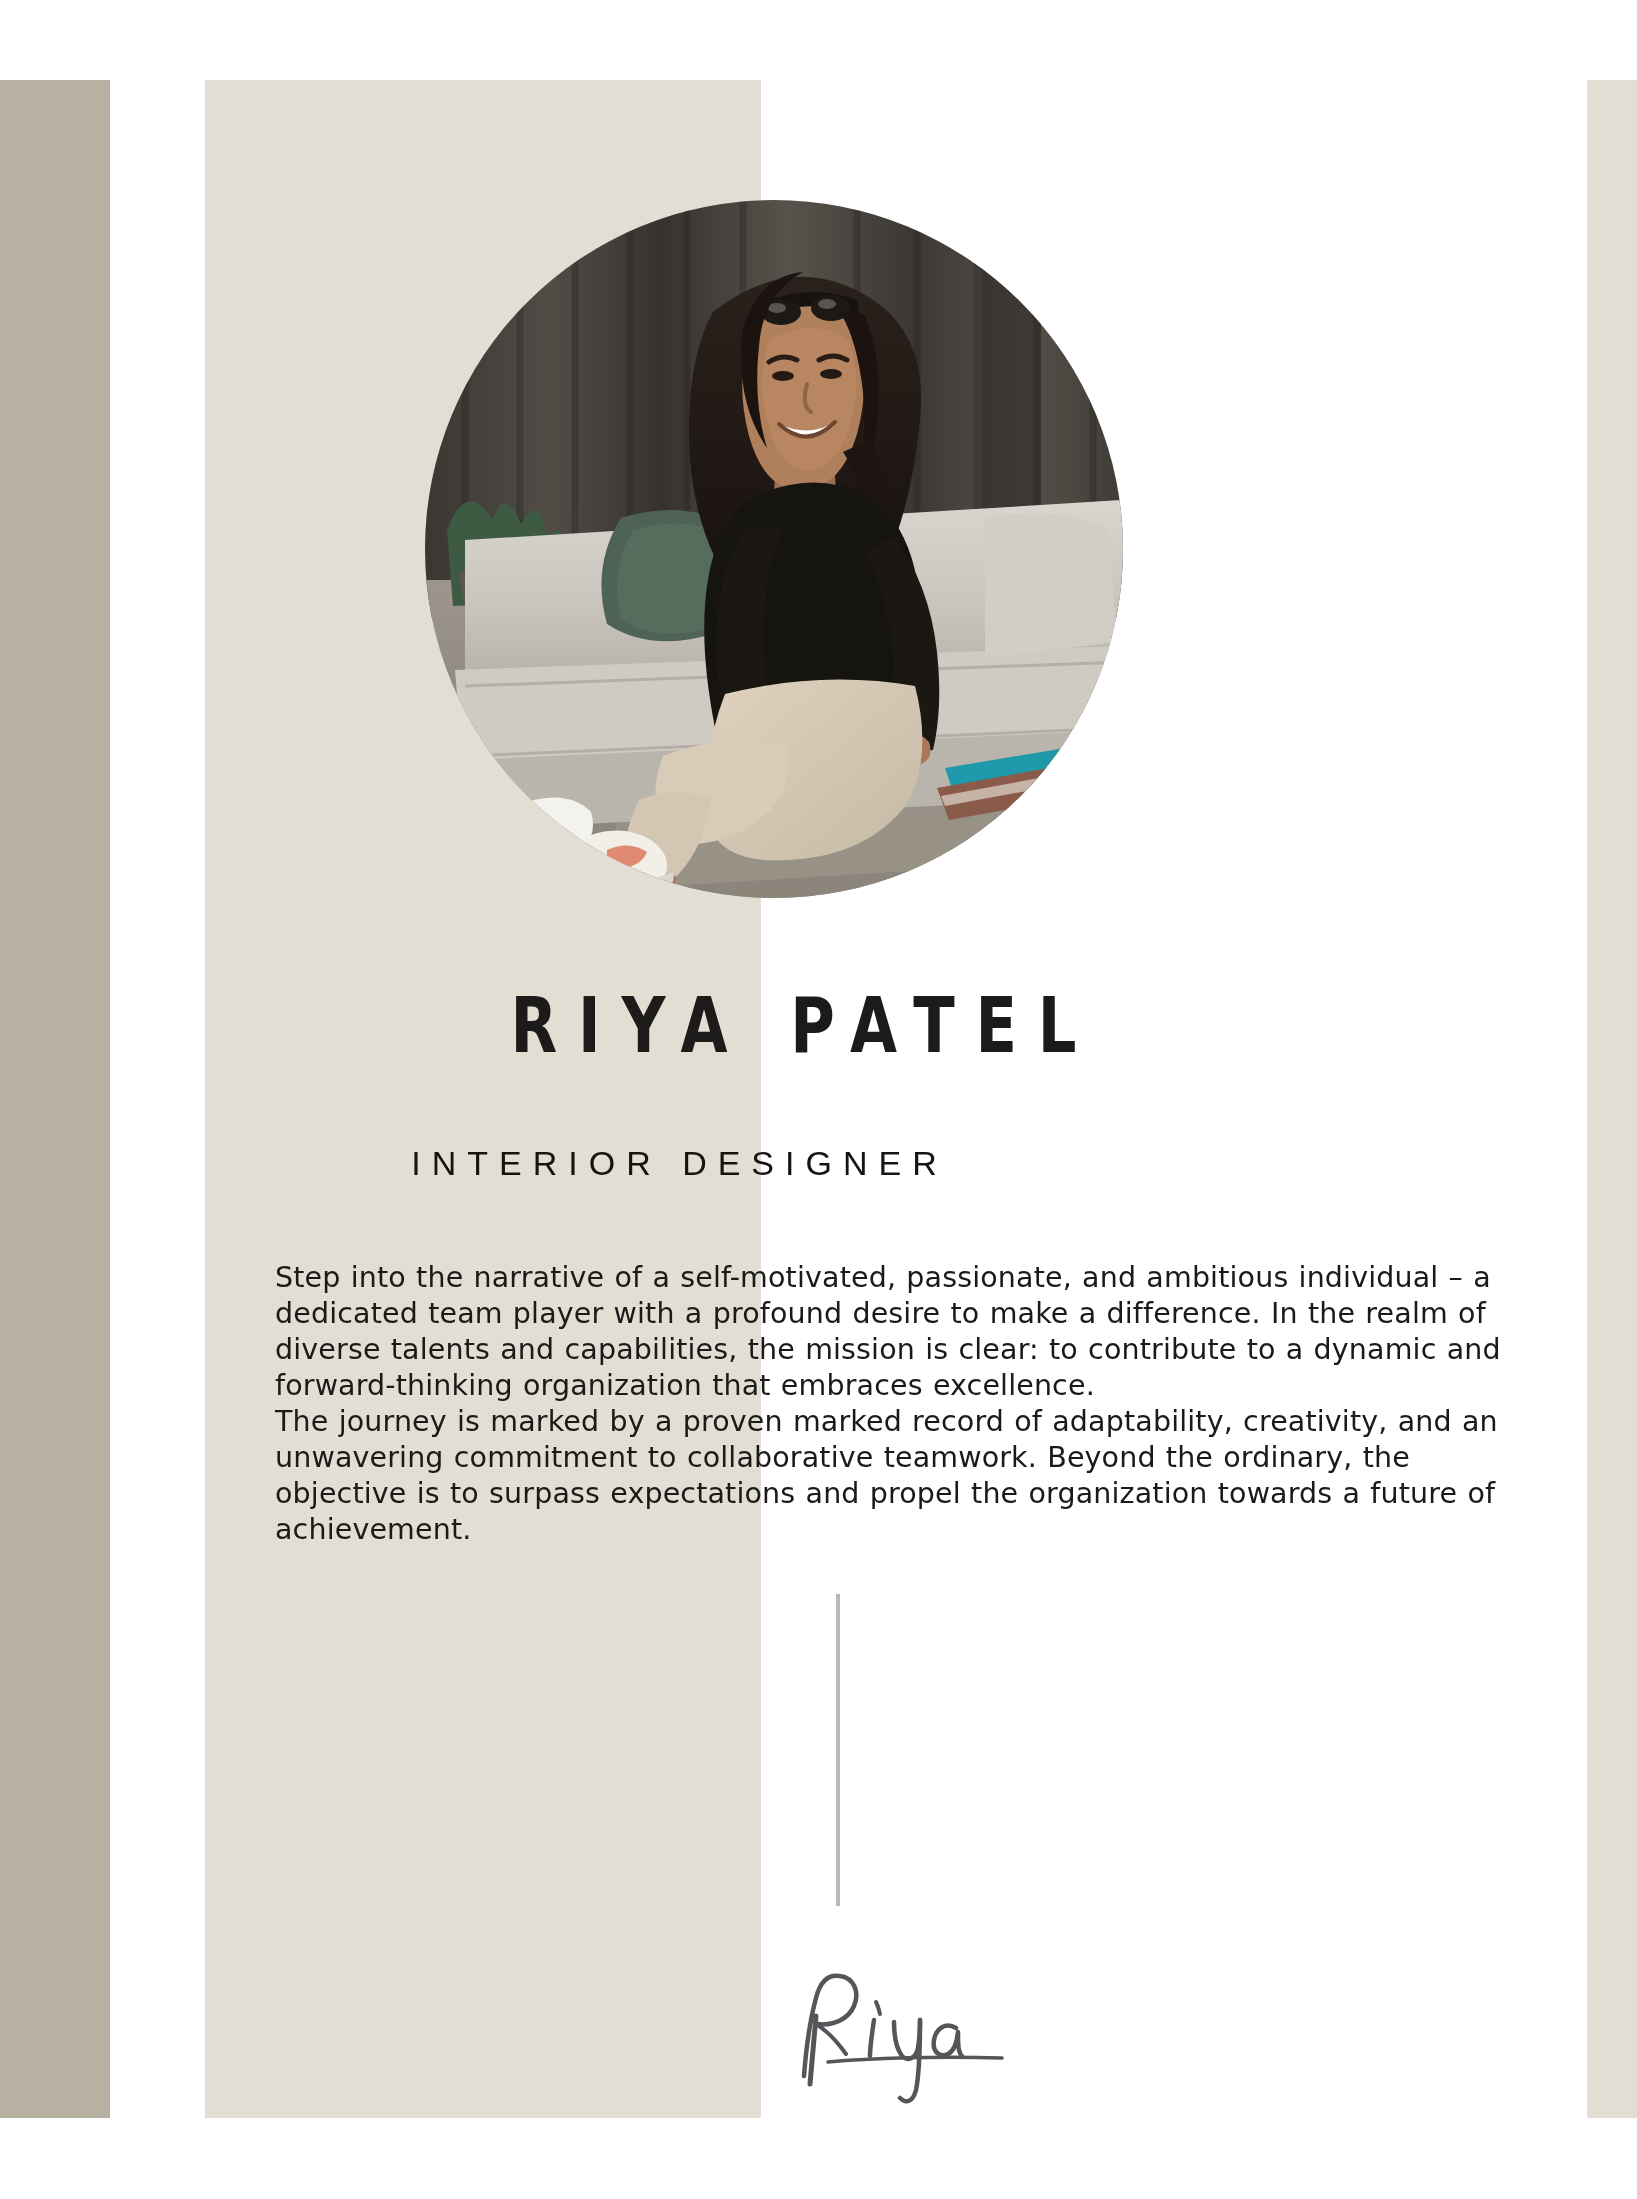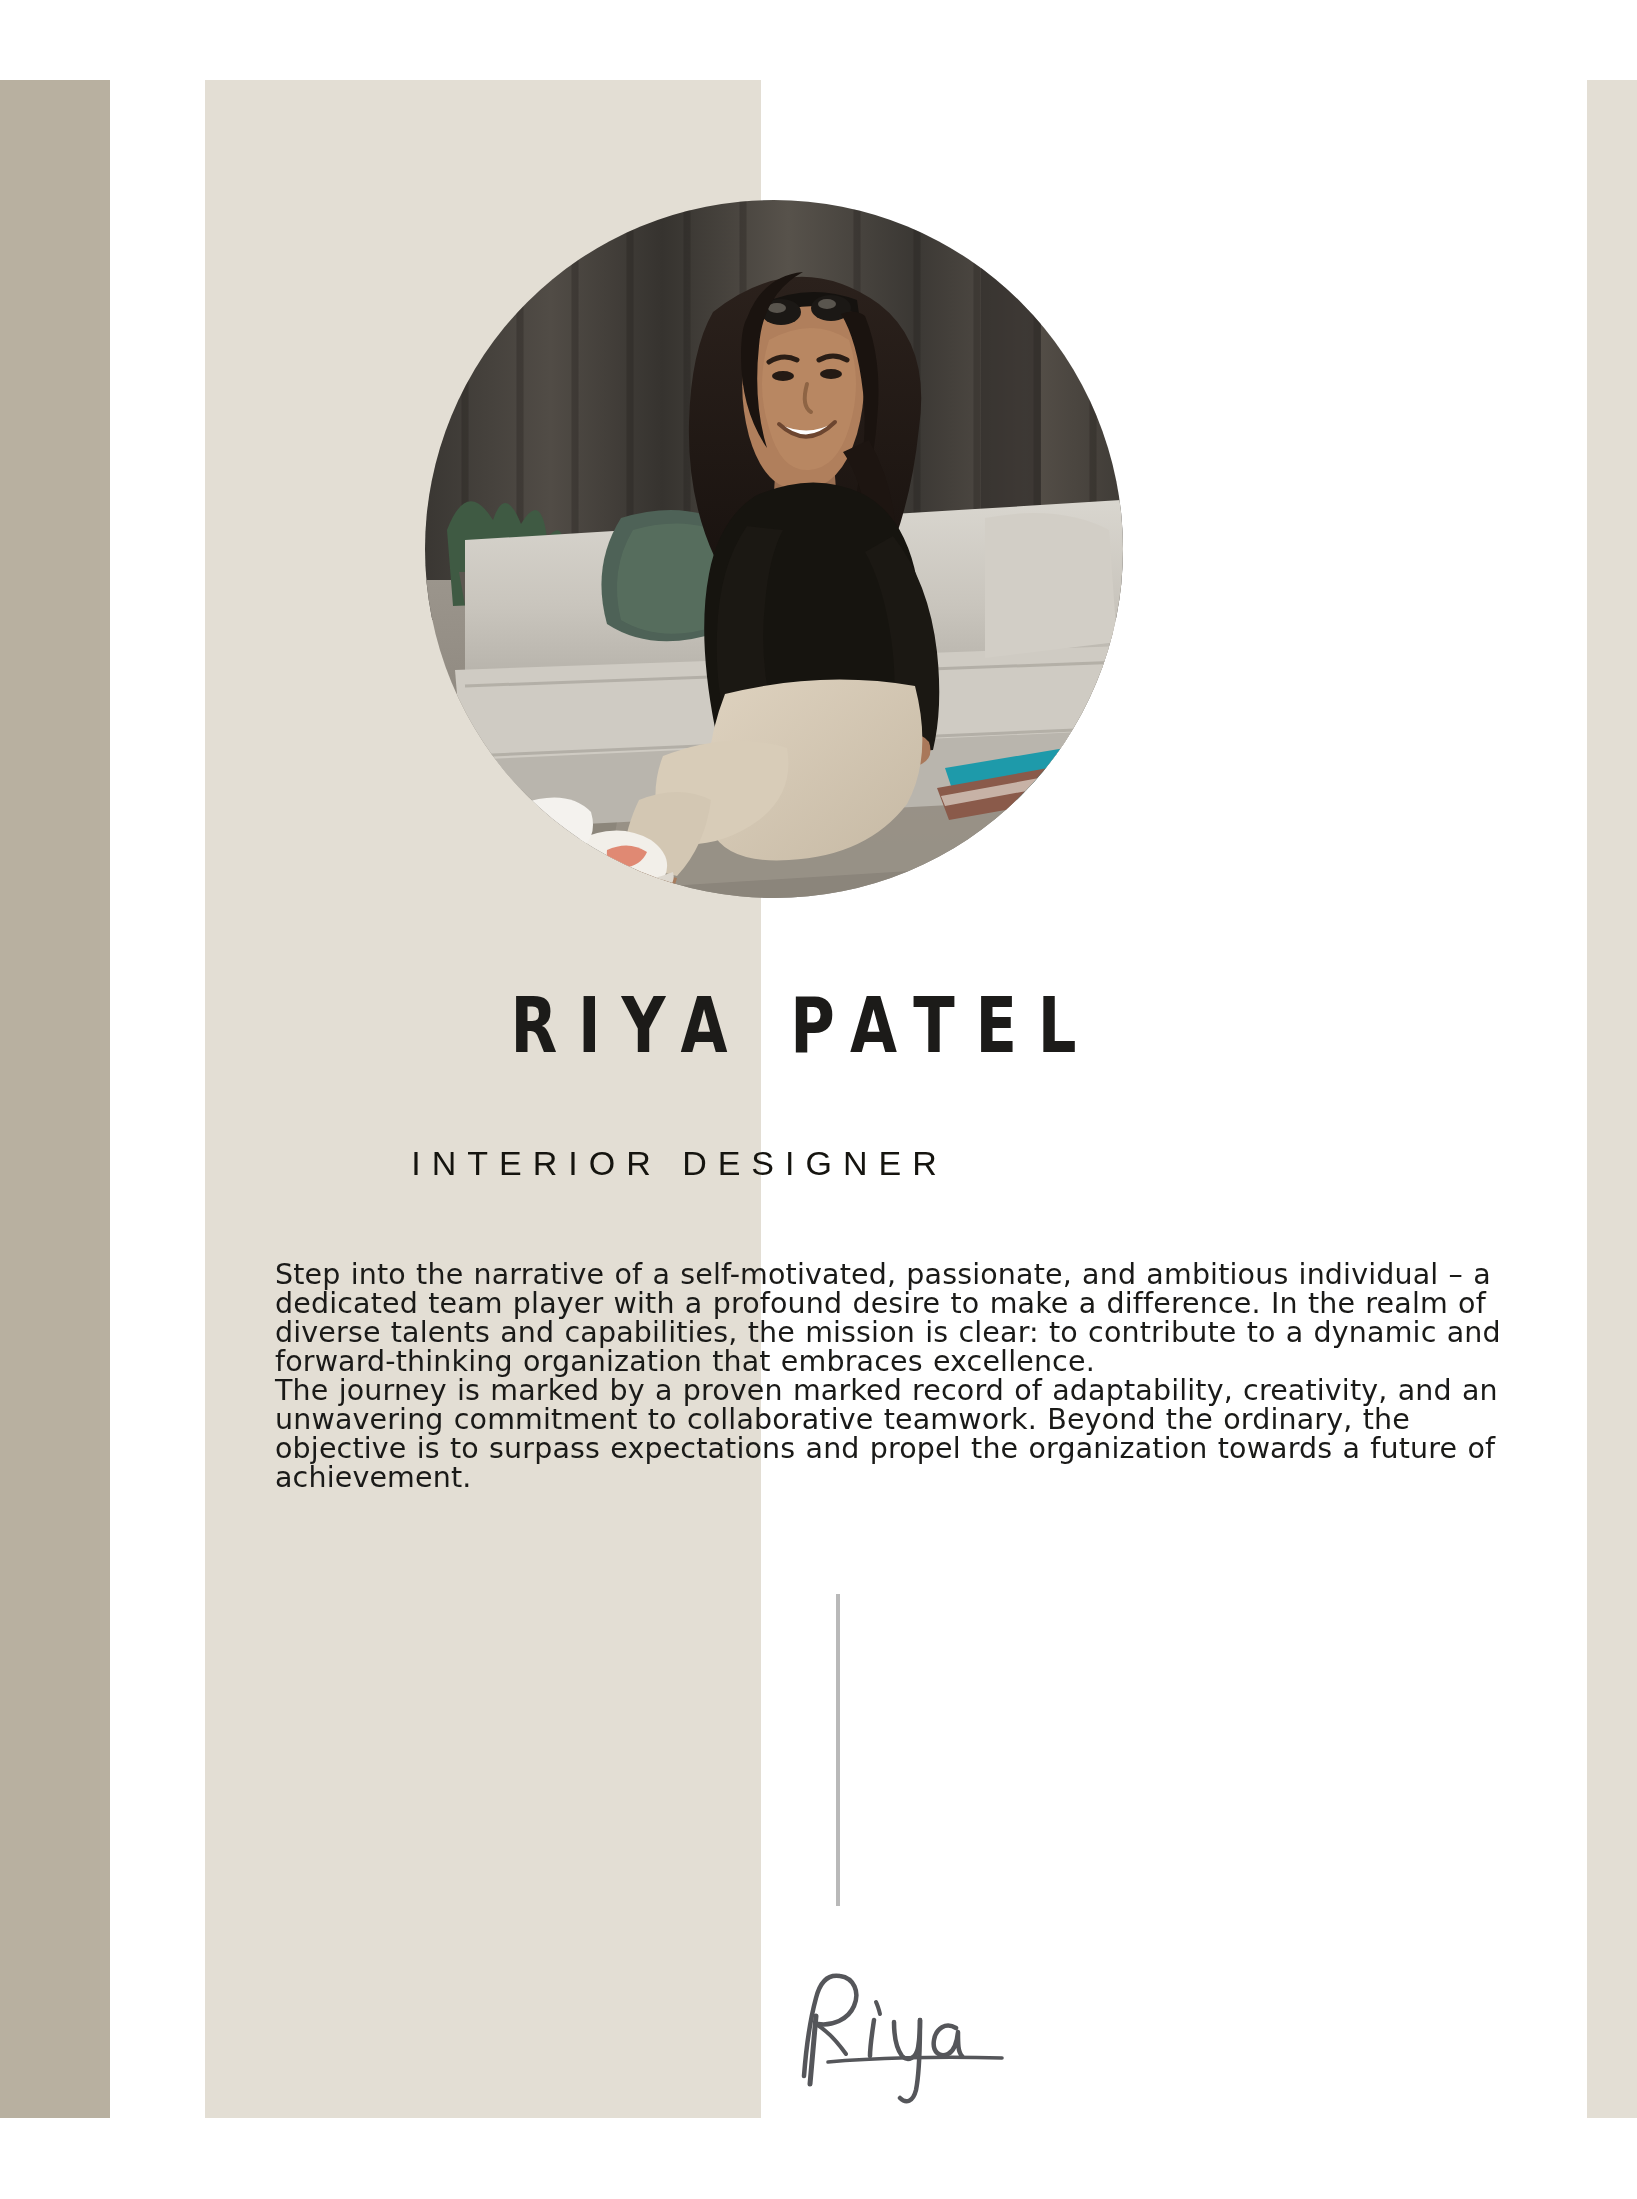--- a/index.html
+++ b/index.html
@@ -73,21 +73,21 @@
   }
 
   
   .bio {
     position: absolute;
     left: 275px;
     top: 1260px;
     width: 1250px;
     font-family: "DejaVu Sans", sans-serif;
     font-size: 28.5px;
-    line-height: 29px;
+    line-height: 36px;
     color: #1a1a18;
     letter-spacing: 0.15px;
     word-spacing: 1px;
   }
   .bio p { margin: 0; }
 
   
   .rule {
     position: absolute;
     left: 836px;

